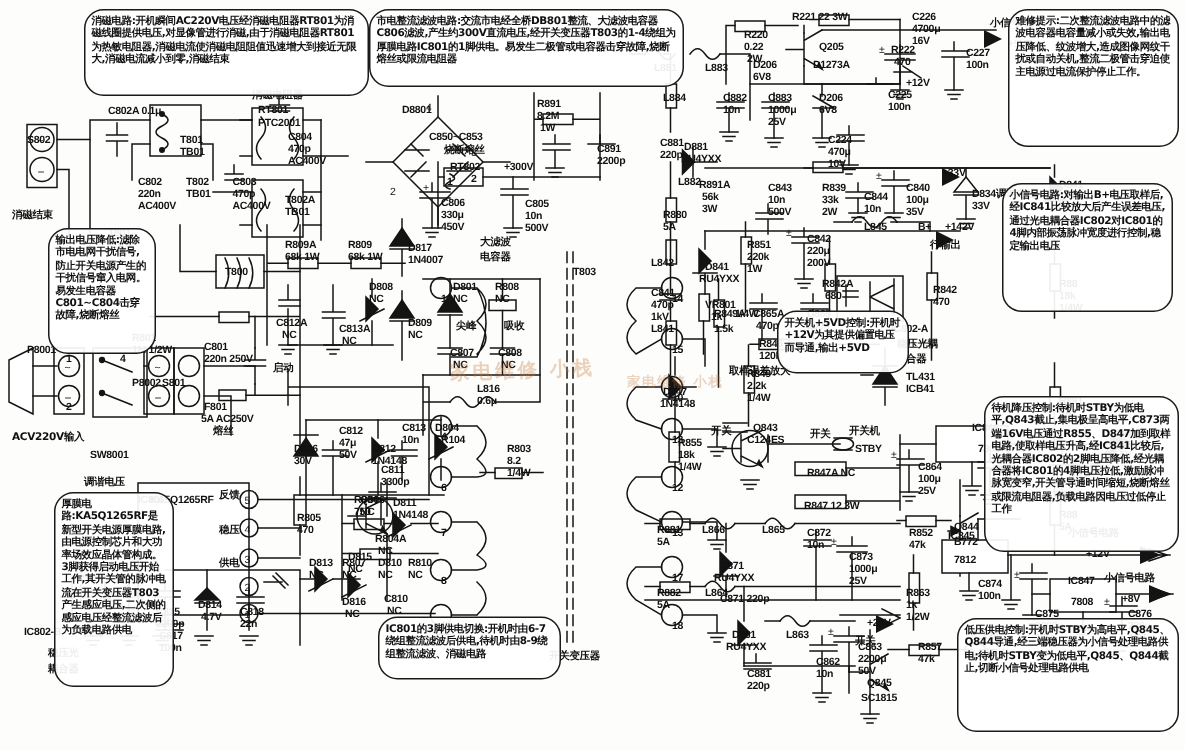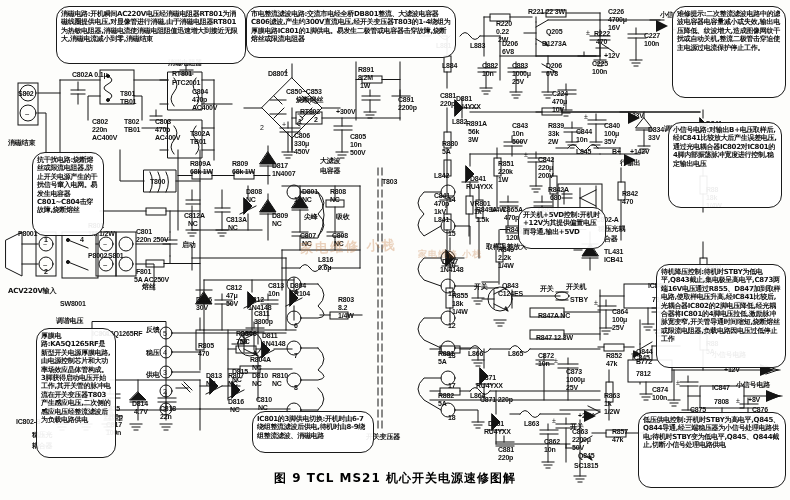--- a/index.html
+++ b/index.html
@@ -806,27 +806,26 @@
         <div class="lbl b" style="left: 706px; top: 120px;">D841</div>
         <div class="lbl b" style="left: 706px; top: 128px;">1N414</div>
         <div class="lbl b" style="left: 502px; top: 40px;">D206</div>
         <div class="lbl b" style="left: 502px; top: 48px;">6V8</div>
       </div>
 
     <div id="note-layer">
         <div class="note" style="left: 56px; top: 6px; width: 190px; min-height: 58px;">消磁电路:开机瞬间AC220V电压经消磁电阻器RT801为消磁线圈提供电压,对显像管进行消磁,由于消磁电阻器RT801为热敏电阻器,消磁电流使消磁电阻阻值迅速增大到接近无限大,消磁电流减小到零,消磁结束</div>
         <div class="note" style="left: 246px; top: 6px; width: 210px; min-height: 52px;">市电整流滤波电路:交流市电经全桥DB801整流、大滤波电容器C806滤波,产生约300V直流电压,经开关变压器T803的1-4绕组为厚膜电路IC801的1脚供电。易发生二极管或电容器击穿故障,烧断熔丝或限流电阻器</div>
         <div class="note" style="left: 672px; top: 6px; width: 114px; min-height: 92px;">难修提示:二次整流滤波电路中的滤波电容器电容量减小或失效,输出电压降低、纹波增大,造成图像网纹干扰或自动关机,整流二极管击穿迫使主电源过电流保护停止工作。</div>
-        <div class="note" style="left: 32px; top: 152px; width: 72px; min-height: 84px;">抗干扰电路:烧断熔丝或限流电阻器,防止开关电源产生的干扰信号窜入电网。易发生电容器C801~C804击穿故障,烧断熔丝</div>
+        <div class="note" style="left: 32px; top: 152px; width: 72px; min-height: 84px;">输出电压降低:滤除市电电网干扰信号,防止开关电源产生的干扰信号窜入电网。易发生电容器C801~C804击穿故障,烧断熔丝</div>
         <div class="note" style="left: 36px; top: 328px; width: 80px; min-height: 130px;">厚膜电路:KA5Q1265RF是新型开关电源厚膜电路,由电源控制芯片和大功率场效应晶体管构成。3脚获得启动电压开始工作,其开关管的脉冲电流在开关变压器T803产生感应电压,二次侧的感应电压经整流滤波后为负载电路供电</div>
         <div class="note" style="left: 252px; top: 411px; width: 122px; min-height: 42px;">IC801的3脚供电切换:开机时由6-7绕组整流滤波后供电,待机时由8-9绕组整流滤波、消磁电路</div>
         <div class="note" style="left: 518px; top: 207px; width: 88px; min-height: 42px;">开关机+5VD控制:开机时+12V为其提供偏置电压而导通,输出+5VD</div>
         <div class="note" style="left: 668px; top: 122px; width: 114px; min-height: 86px;">小信号电路:对输出B+电压取样后,经IC841比较放大后产生误差电压,通过光电耦合器IC802对IC801的4脚内部振荡脉冲宽度进行控制,稳定输出电压</div>
         <div class="note" style="left: 656px; top: 264px; width: 130px; min-height: 104px;">待机降压控制:待机时STBY为低电平,Q843截止,集电极呈高电平,C873两端16V电压通过R855、D847加到取样电路,使取样电压升高,经IC841比较后,光耦合器IC802的2脚电压降低,经光耦合器将IC801的4脚电压拉低,激励脉冲脉宽变窄,开关管导通时间缩短,烧断熔丝或限流电阻器,负载电路因电压过低停止工作</div>
         <div class="note" style="left: 638px; top: 412px; width: 148px; min-height: 76px;">低压供电控制:开机时STBY为高电平,Q845、Q844导通,经三端稳压器为小信号处理电路供电;待机时STBY变为低电平,Q845、Q844截止,切断小信号处理电路供电</div>
       </div>
 
     <div class="wm" style="left:300px;top:238px;">家电维修 小栈</div>
     <div class="wm2" style="left:418px;top:248px;">家电维修 小栈</div>
 
-    <div class="title" style="top:470px;">图 9   TCL MS21 机心开关电源速修图解</div>
   </div>
 </div>
 
 </body></html>

